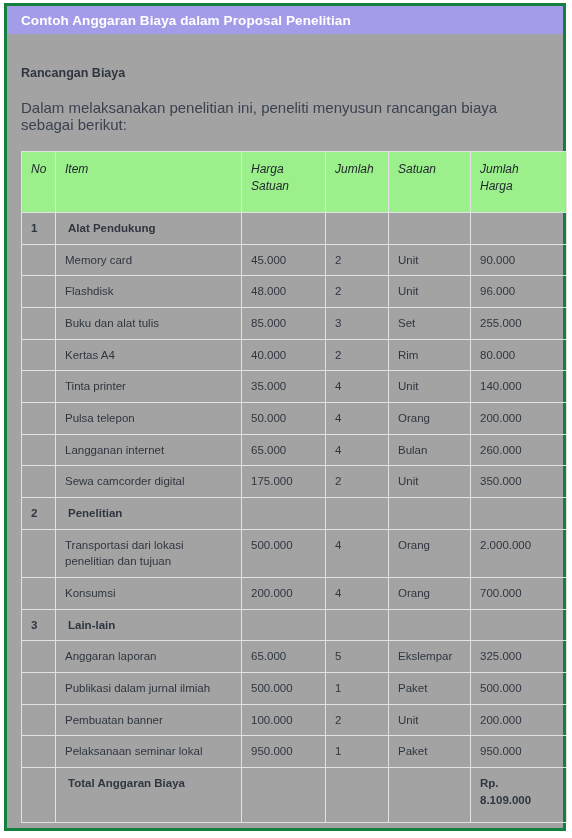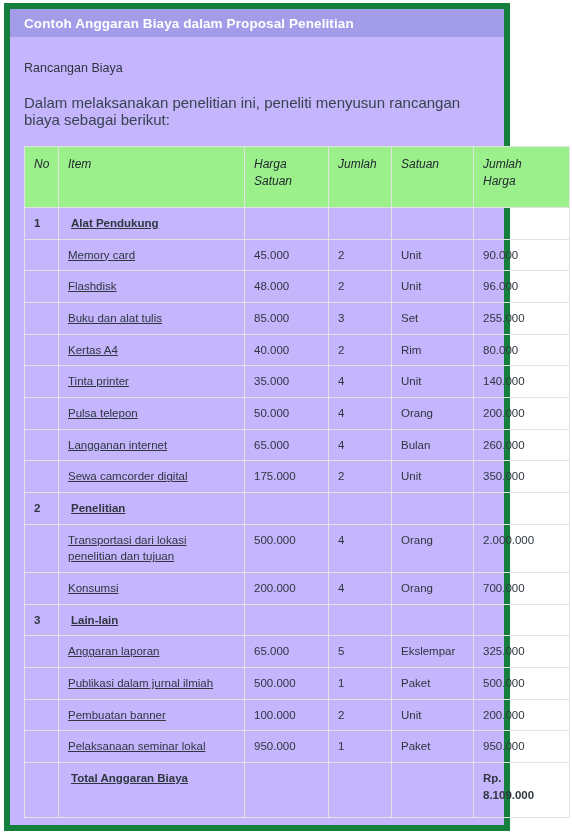--- a/index.html
+++ b/index.html
@@ -11,24 +11,24 @@
     width: 572px;
     height: 838px;
     font-family: "Liberation Sans", sans-serif;
     color: #2f3640;
     overflow: hidden;
   }
   .card {
     position: absolute;
     left: 4px;
     top: 3px;
-    width: 506px;
+    width: 562px;
     height: 828px;
-    background: #c4b5fd;
-    border: 6px solid #15803d;
+    background: #a3a3a3;
+    border: 3px solid #15803d;
     box-sizing: border-box;
   }
   .card-header {
     height: 28px;
     background: #a39ce9;
     display: flex;
     align-items: center;
     padding: 0 0 0 14px;
     box-sizing: border-box;
   }
@@ -37,23 +37,23 @@
     font-size: 13.5px;
     font-weight: bold;
     letter-spacing: 0.1px;
   }
   .card-body {
     padding: 14px 10px 0 10px;
     box-sizing: border-box;
   }
   .section-heading {
     font-size: 12.5px;
-    font-weight: normal;
+    font-weight: bold;
     color: #2f3640;
-    margin: 8px 0 0 4px;
+    margin: 16px 0 0 4px;
     padding-top: 2px;
   }
   .section-intro {
     font-size: 15px;
     color: #3a4250;
     margin: 19px 0 0 4px;
   }
   table.budget {
     margin-top: 18px;
     margin-left: 4px;
@@ -93,21 +93,20 @@
     padding-right: 0;
   }
   tr.group-row td {
     font-weight: bold;
   }
   tr.group-row td.cell-item {
     padding-left: 12px;
   }
   td.cell-item {
     padding-left: 19px;
-    text-decoration: underline;
   }
   tr.item-row td {
     height: 16px;
   }
   tr.total-row td {
     font-weight: bold;
     height: 40px;
   }
   tr.total-row td.cell-item {
     padding-left: 12px;

